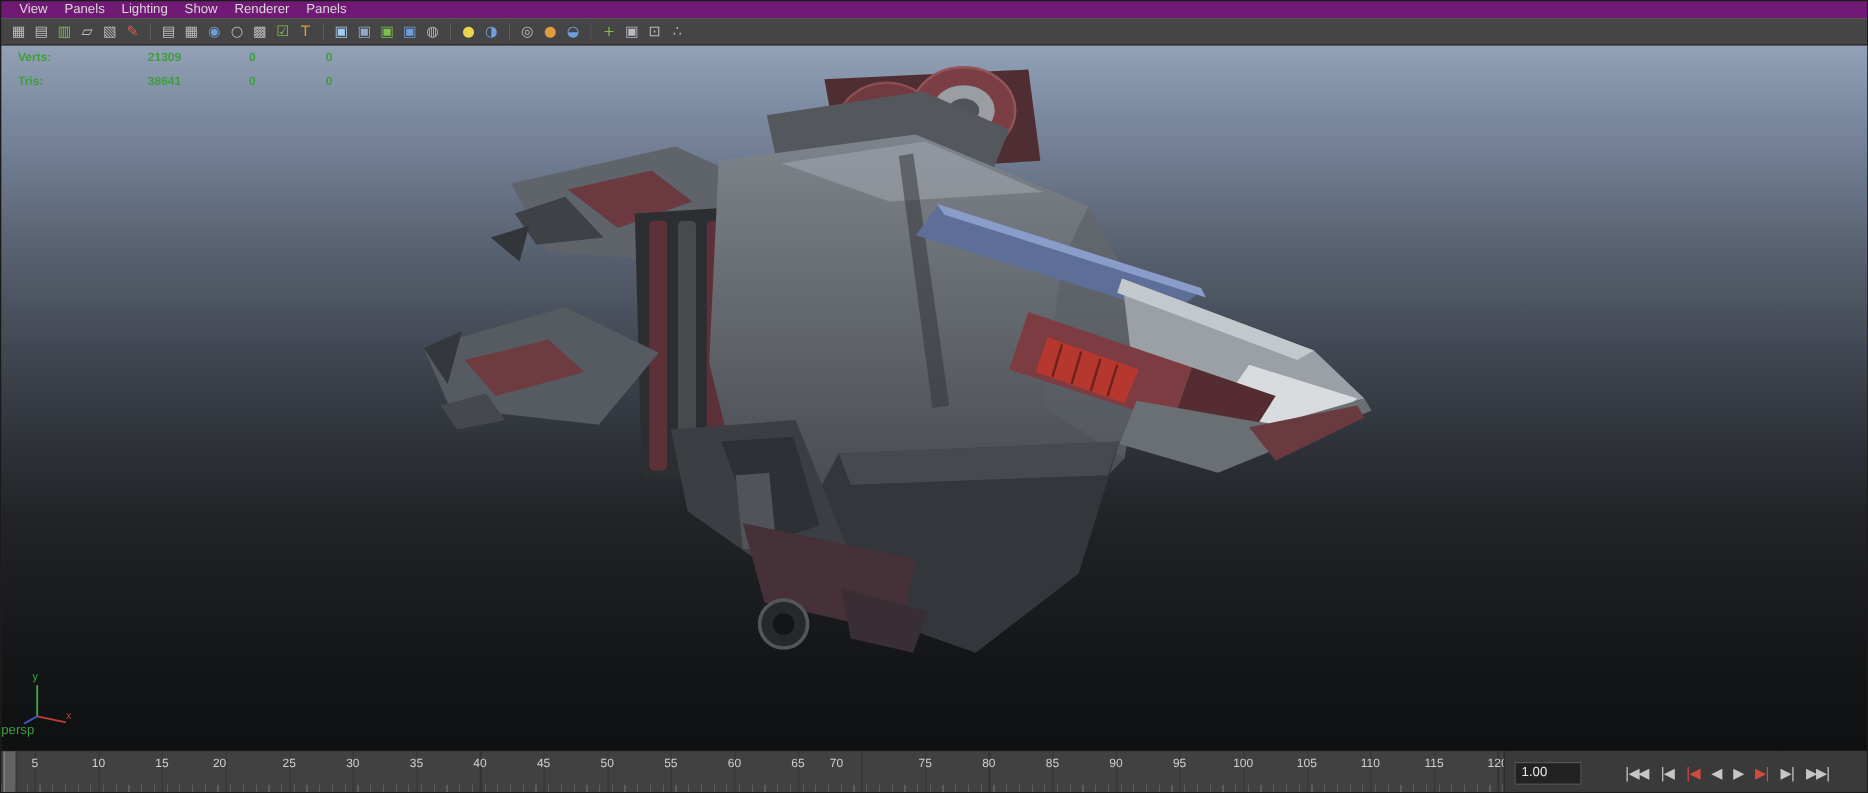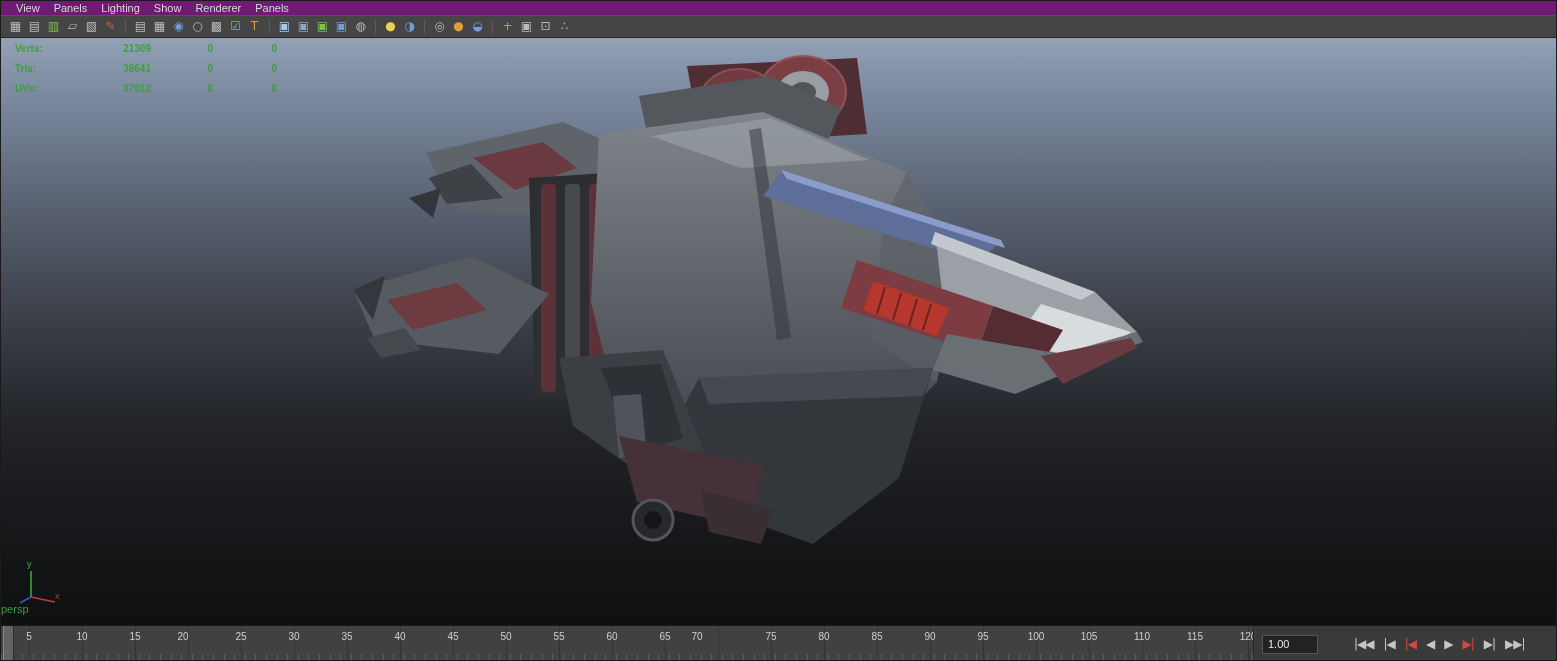--- a/index.html
+++ b/index.html
@@ -181,23 +181,20 @@
         <circle cx="652" cy="482" r="9" fill="#151617"></circle>
       </g>
     </svg>
 
     <div class="hud">
       <div class="hud-row">
         <span class="hud-label">Verts:</span><span class="hud-val">21309</span><span class="hud-c2">0</span><span class="hud-c3">0</span>
       </div>
       <div class="hud-row">
         <span class="hud-label">Tris:</span><span class="hud-val">38641</span><span class="hud-c2">0</span><span class="hud-c3">0</span>
-      </div>
-      <div class="hud-row">
-        <span class="hud-label">UVs:</span><span class="hud-val">37012</span><span class="hud-c2">0</span><span class="hud-c3">0</span>
       </div>
     </div>
 
     <svg class="axis-gizmo" viewBox="0 0 46 48">
       <line x1="16" y1="40" x2="16" y2="14" stroke="#3fae3f" stroke-width="1.5"></line>
       <line x1="16" y1="40" x2="40" y2="45" stroke="#c23b3b" stroke-width="1.5"></line>
       <line x1="16" y1="40" x2="5" y2="46" stroke="#3a56c2" stroke-width="1.5"></line>
       <text x="12" y="10" fill="#3fae3f">y</text>
       <text x="40" y="42" fill="#c23b3b">x</text>
     </svg>

